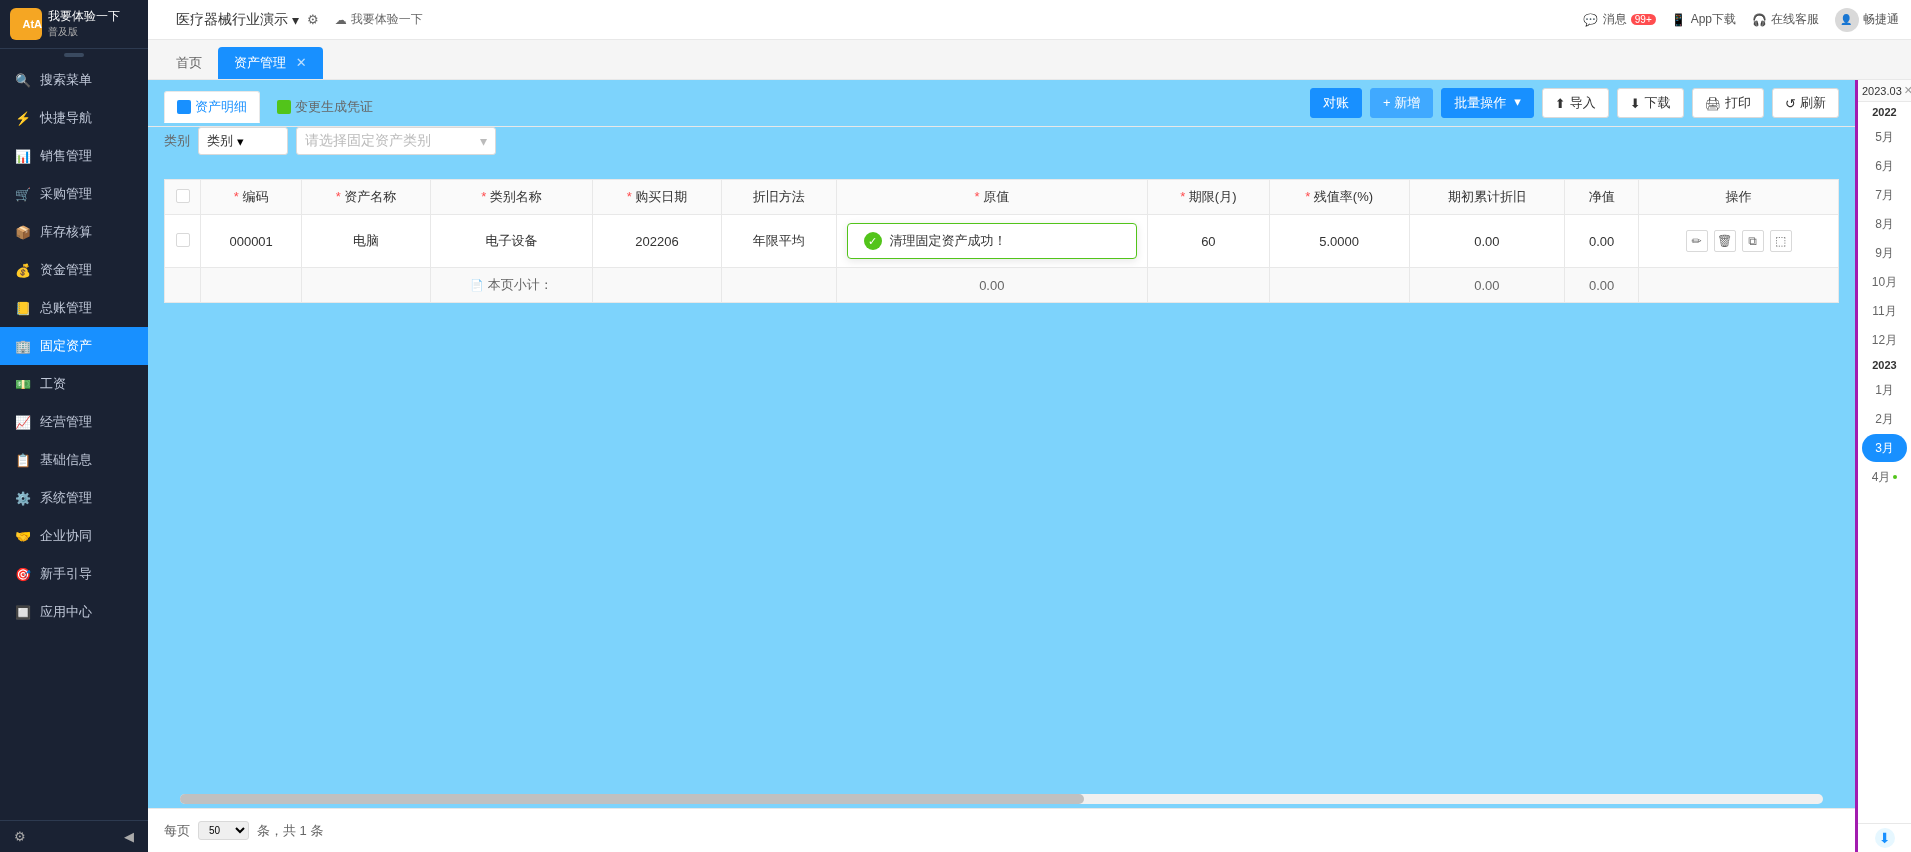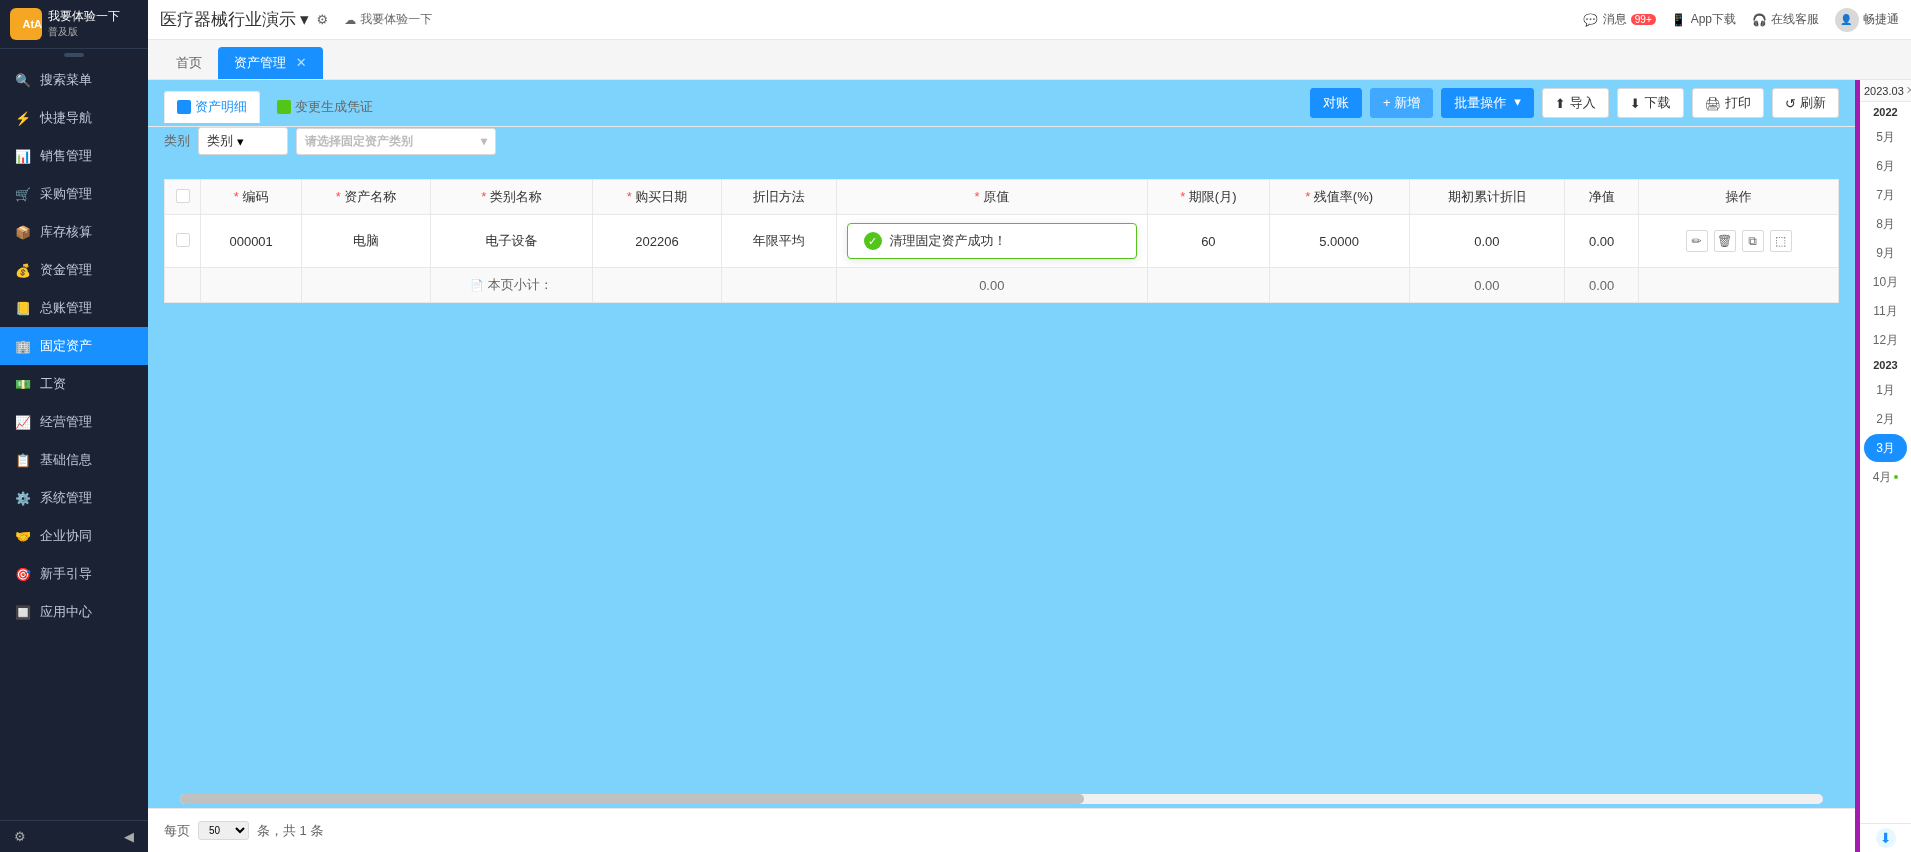--- a/index.html
+++ b/index.html
@@ -65,21 +65,21 @@
       height: 40px;
       background: #fff;
       border-bottom: 1px solid #e8e8e8;
       display: flex; align-items: center;
       padding: 0 12px;
       gap: 8px;
       flex-shrink: 0;
     }
     .topbar-company {
       display: flex; align-items: center; gap: 4px;
-      color: #333; font-size: 17px;
+      color: #333; font-size: 14px; margin-left: 16px;
     }
     .topbar-feedback {
       display: flex; align-items: center; gap: 4px;
       color: #666; font-size: 12px; margin-left: 8px;
     }
     .topbar-right {
       margin-left: auto;
       display: flex; align-items: center; gap: 16px;
     }
     .topbar-right-item {
@@ -212,26 +212,25 @@
       background: #fff;
       cursor: pointer;
       gap: 4px;
     }
     .filter-select2 {
       display: flex; align-items: center;
       border: 1px solid #d9d9d9;
       border-radius: 3px;
       padding: 4px 8px;
       min-width: 200px;
-      font-size: 12px;
+      font-size: 14px;
       background: #fff;
       cursor: pointer;
       color: #bbb;
       gap: 4px;
-      font-weight: bold;
     }
 
     
     .table-wrap {
       flex: 1;
       overflow: auto;
       padding: 16px 16px;
     }
     table {
       width: 100%;
@@ -323,21 +322,21 @@
       border: 1px solid #d9d9d9;
       border-radius: 3px;
       padding: 2px 6px;
       font-size: 10px;
     }
 
     
     .calendar-panel {
       width: 56px;
       background: #fff;
-      border-left: 5px solid #a21caf;
+      border-left: 3px solid #a21caf;
       display: flex;
       flex-direction: column;
       overflow: hidden;
       flex-shrink: 0;
     }
     .calendar-header {
       display: flex; align-items: center; justify-content: space-between;
       padding: 4px 4px;
       border-bottom: 1px solid #e8e8e8;
       background: #fafafa;

